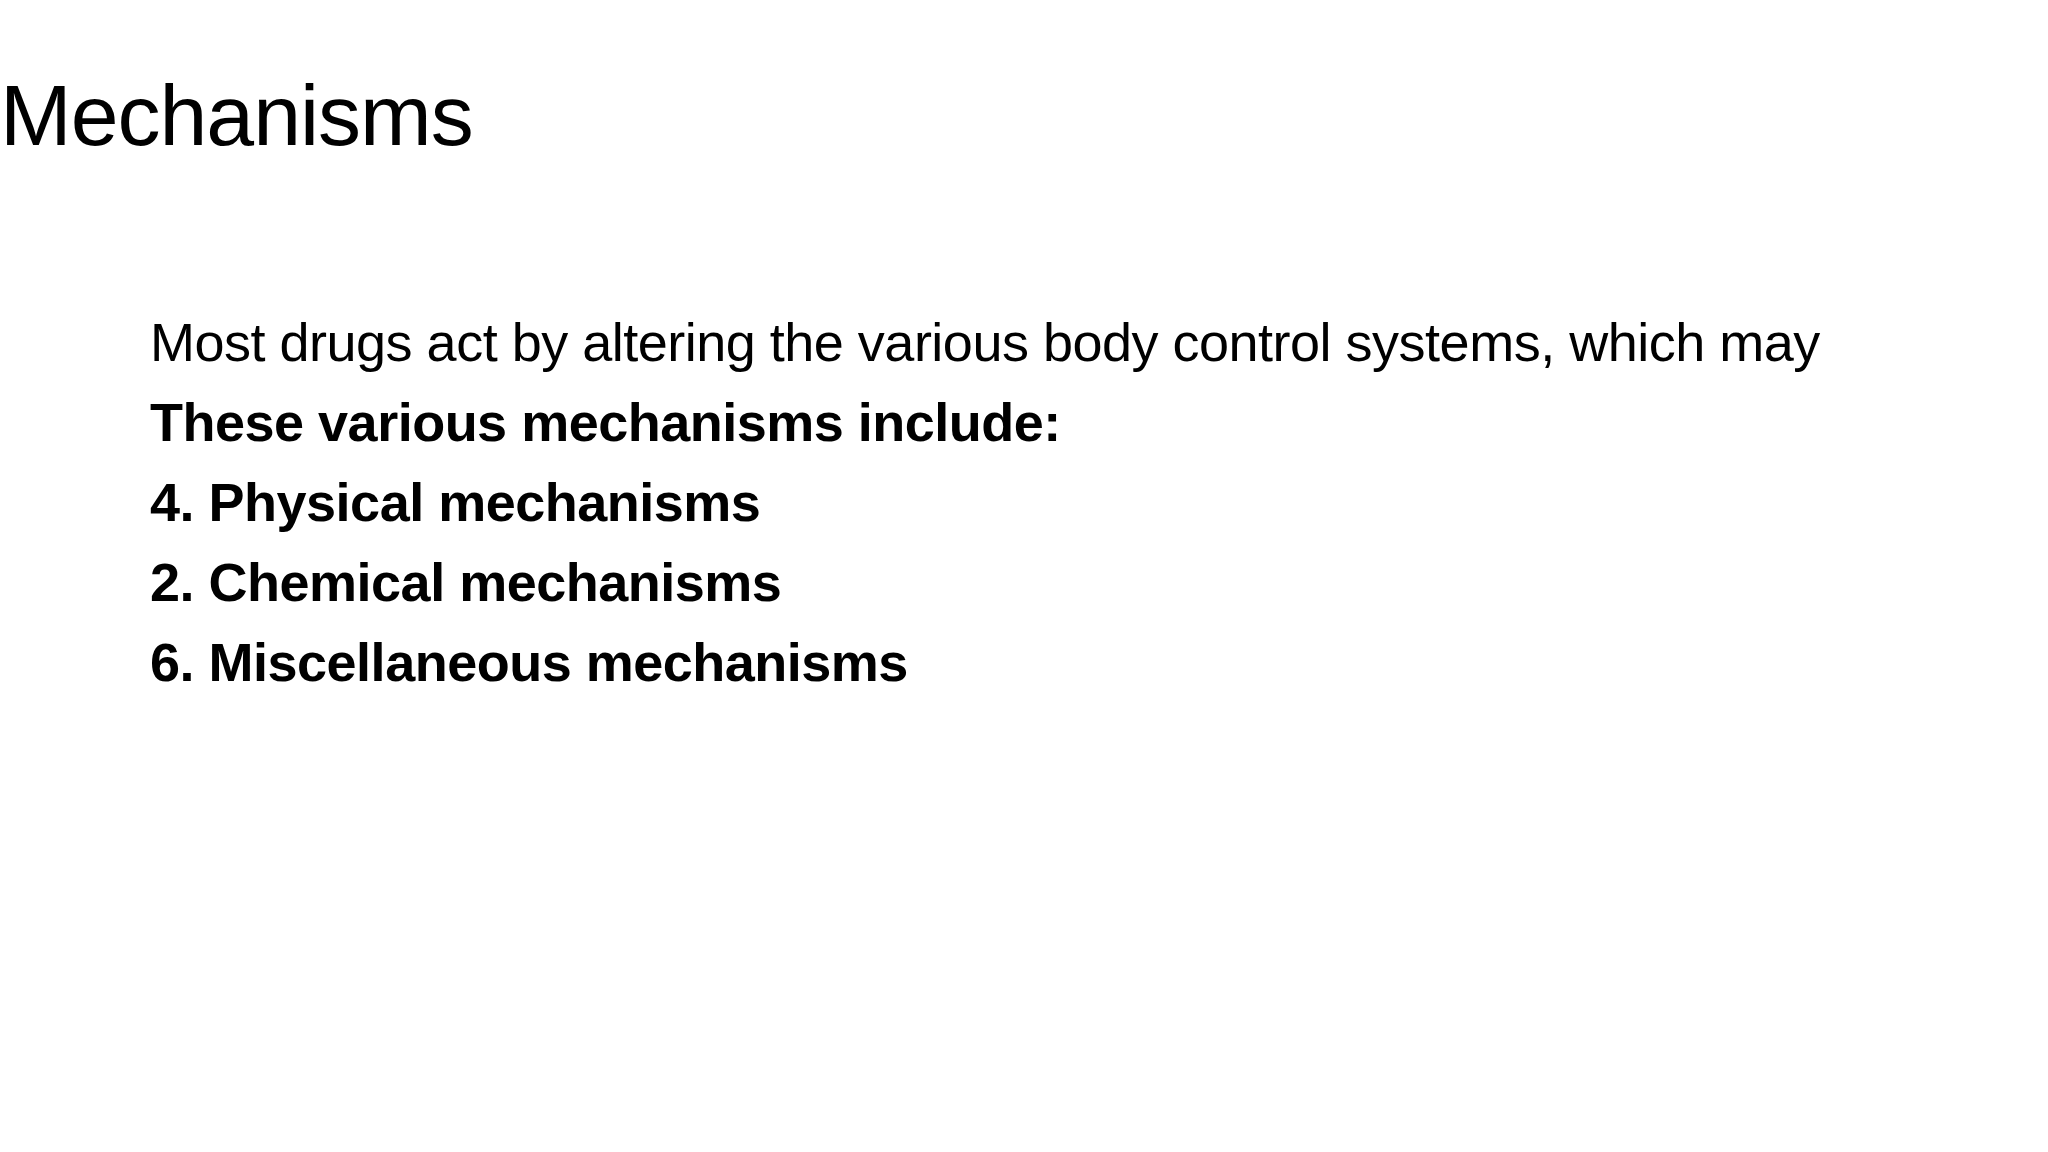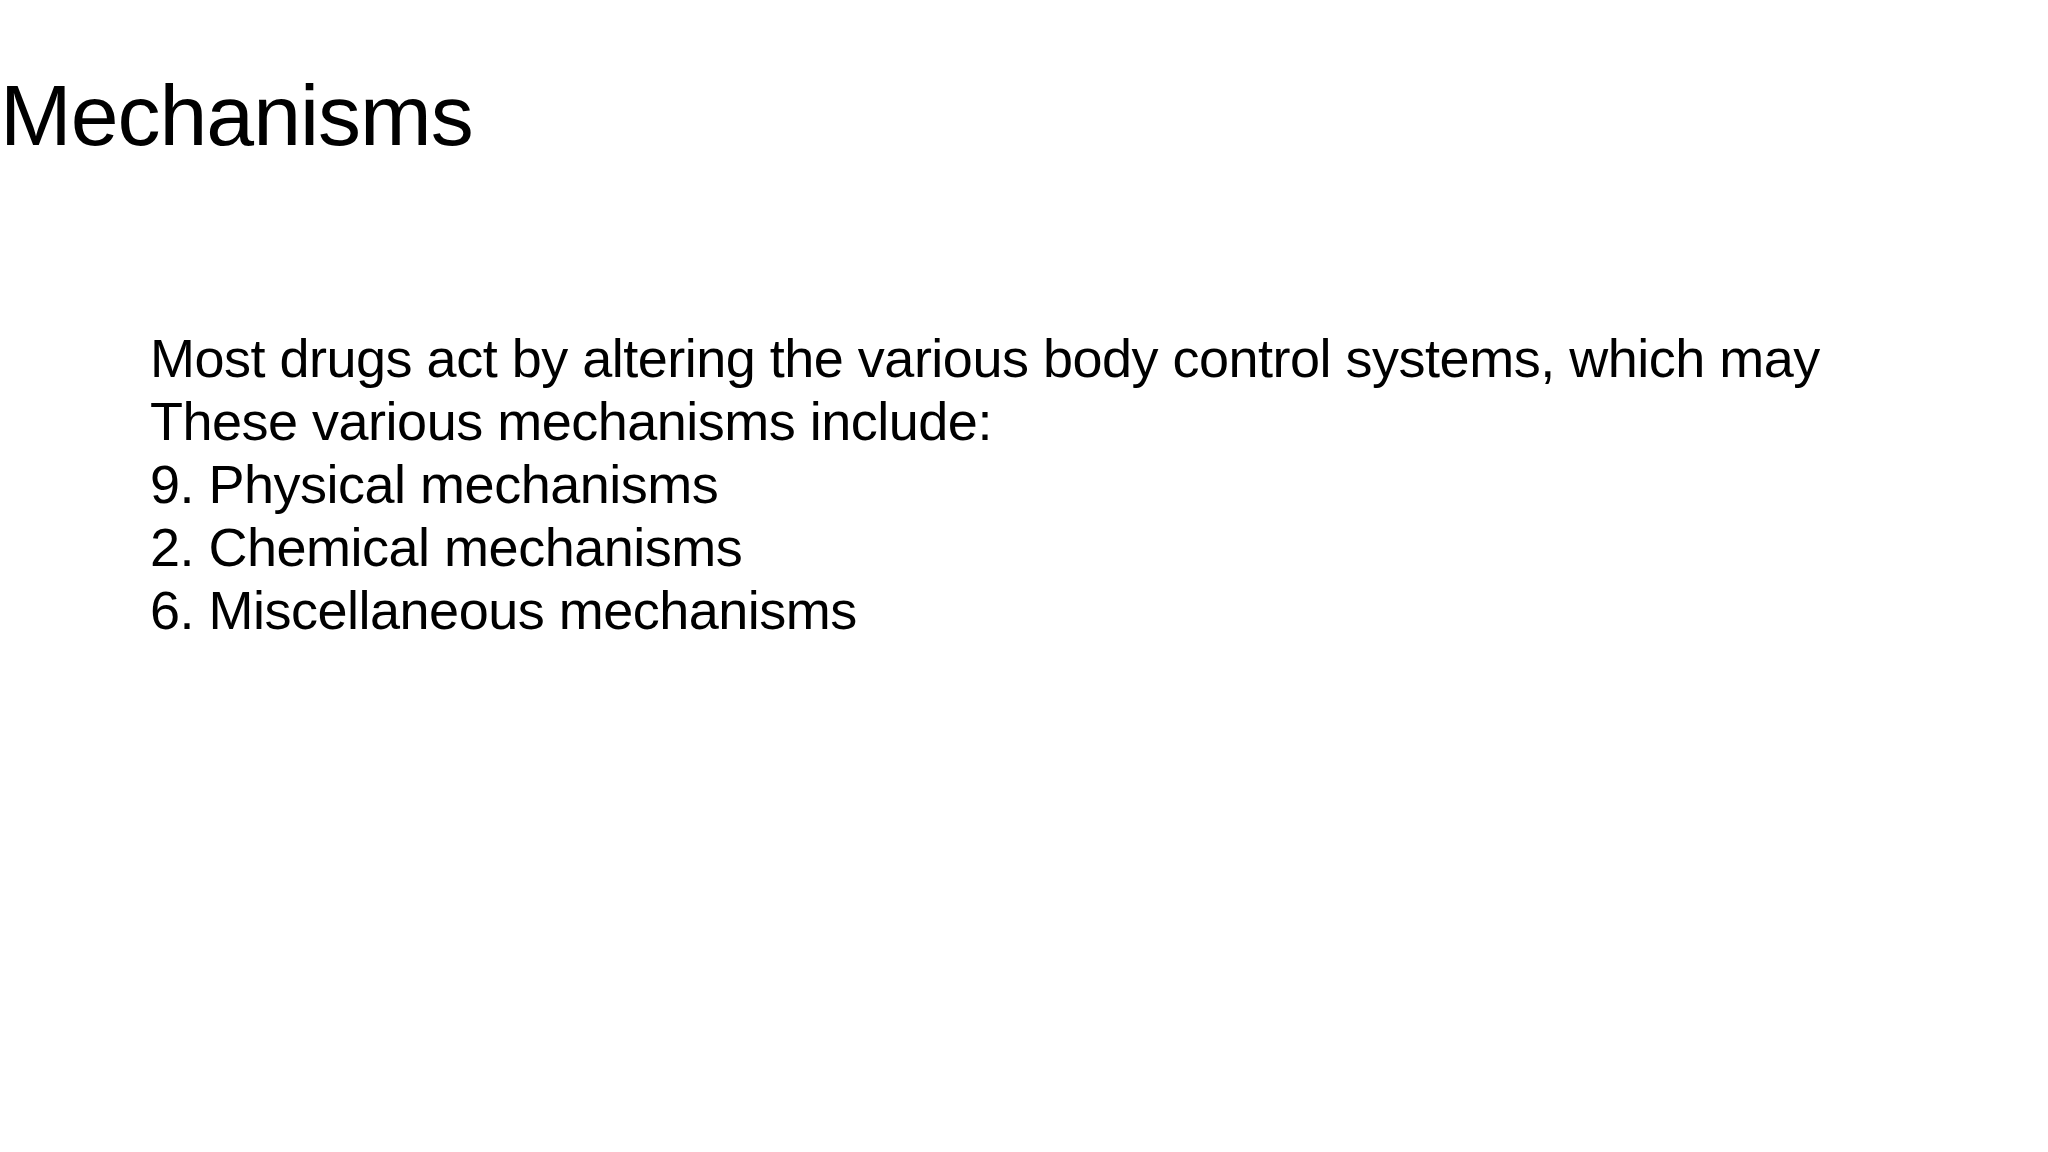--- a/index.html
+++ b/index.html
@@ -26,39 +26,40 @@
     margin: 0;
     text-align: left;
     font-size: 86px;
     line-height: 86px;
     font-weight: 400;
     letter-spacing: -1px;
   }
   .body-text {
     position: absolute;
     left: 150px;
-    top: 328px;
+    top: 312px;
     width: 1860px;
   }
   .line {
     font-size: 54px;
     line-height: 60px;
     letter-spacing: -0.5px;
     white-space: pre;
   }
   .para {
-    margin-top: 3px;
+    margin-top: 20px;
+    font-weight: bold;
   }
 </style>
 </head>
 <body style="background: rgb(255, 255, 255); color: rgb(0, 0, 0);">
 
 <div class="slide">
   <h1 class="title">Mechanisms</h1>
 
   <div class="body-text">
     <div class="line">Most drugs act by altering the various body control systems, which may</div>
     <div class="line para">These various mechanisms include:</div>
-    <div class="line para">9. Physical mechanisms</div>
+    <div class="line para">4. Physical mechanisms</div>
     <div class="line para">2. Chemical mechanisms</div>
     <div class="line para">6. Miscellaneous mechanisms</div>
   </div>
 </div>
 
 </body></html>

